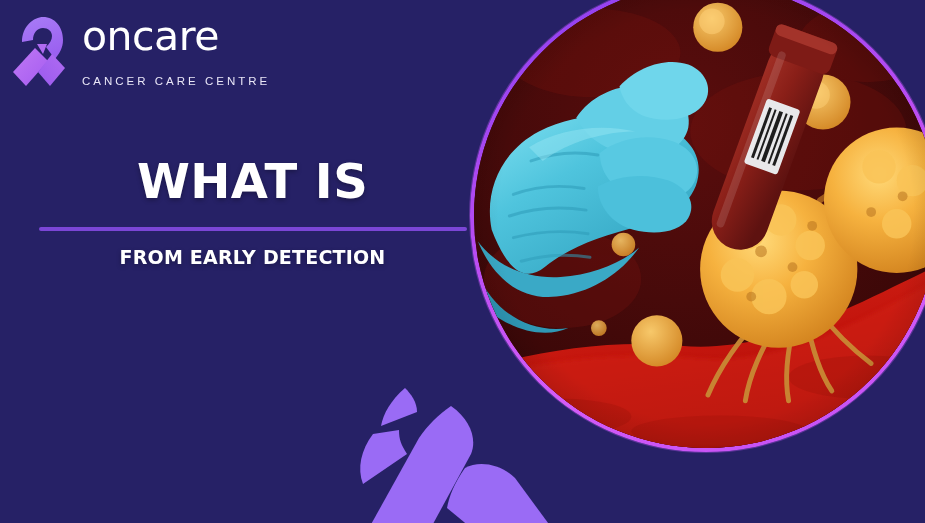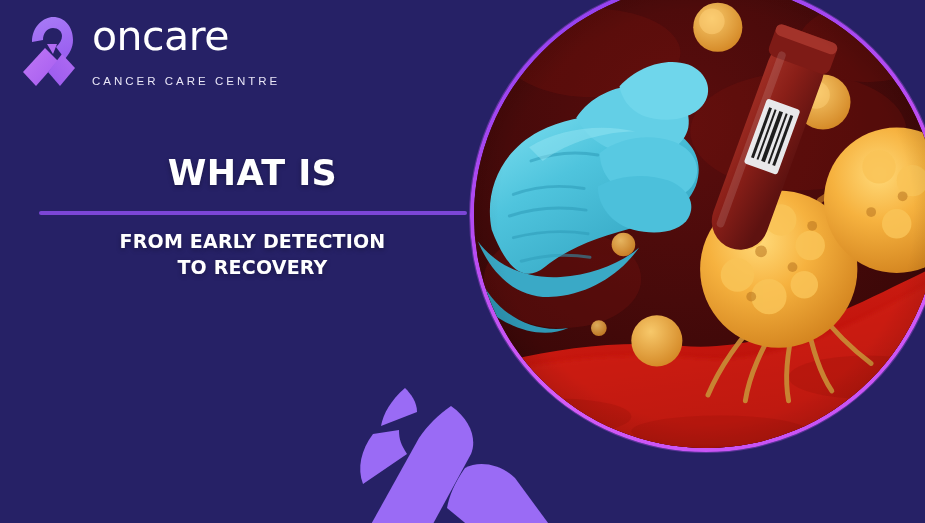--- a/index.html
+++ b/index.html
@@ -27,21 +27,21 @@
     top: 368px;
     width: 260px;
     height: 180px;
     pointer-events: none;
     z-index: 1;
   }
 
   
   .logo {
     position: absolute;
-    left: 20px;
+    left: 10px;
     top: 14px;
     display: flex;
     align-items: center;
     z-index: 6;
   }
   .logo-mark {
     width: 62px;
     height: 74px;
     flex: 0 0 auto;
     margin-right: 10px;
@@ -74,21 +74,21 @@
     position: absolute;
     left: 0px;
     top: 152px;
     width: 505px;
     z-index: 5;
     text-align: center;
   }
   .headline {
     color: #ffffff;
     font-weight: bold;
-    font-size: 35px;
+    font-size: 48px;
     line-height: 1.22;
     letter-spacing: 0.4px;
     margin: 0;
     padding: 0 16px;
     font-family: "DejaVu Sans", sans-serif;
     text-shadow: 0 2px 5px rgba(0,0,0,0.30);
   }
   .headline-line-1 { display: block; }
   .headline-line-2 { display: block; }
 
@@ -188,21 +188,20 @@
     </div>
   </div>
 
   <div class="copy">
     <h1 class="headline">
       <span class="headline-line-1">WHAT IS</span>
     </h1>
     <div class="divider"></div>
     <h2 class="subhead">
       <span class="subhead-line-1">FROM EARLY DETECTION</span>
-      <span class="subhead-line-2">TO RECOVERY</span>
     </h2>
   </div>
 
   <div class="hero-circle">
     <div class="hero-circle-inner">
       <svg class="hero-art" viewBox="0 0 472 472" preserveAspectRatio="xMidYMid slice" aria-hidden="true">
         <defs>
           <radialGradient id="bgDark" cx="45%" cy="30%" r="85%">
             <stop offset="0%" stop-color="#5a0d0d"></stop>
             <stop offset="45%" stop-color="#470a0a"></stop>

